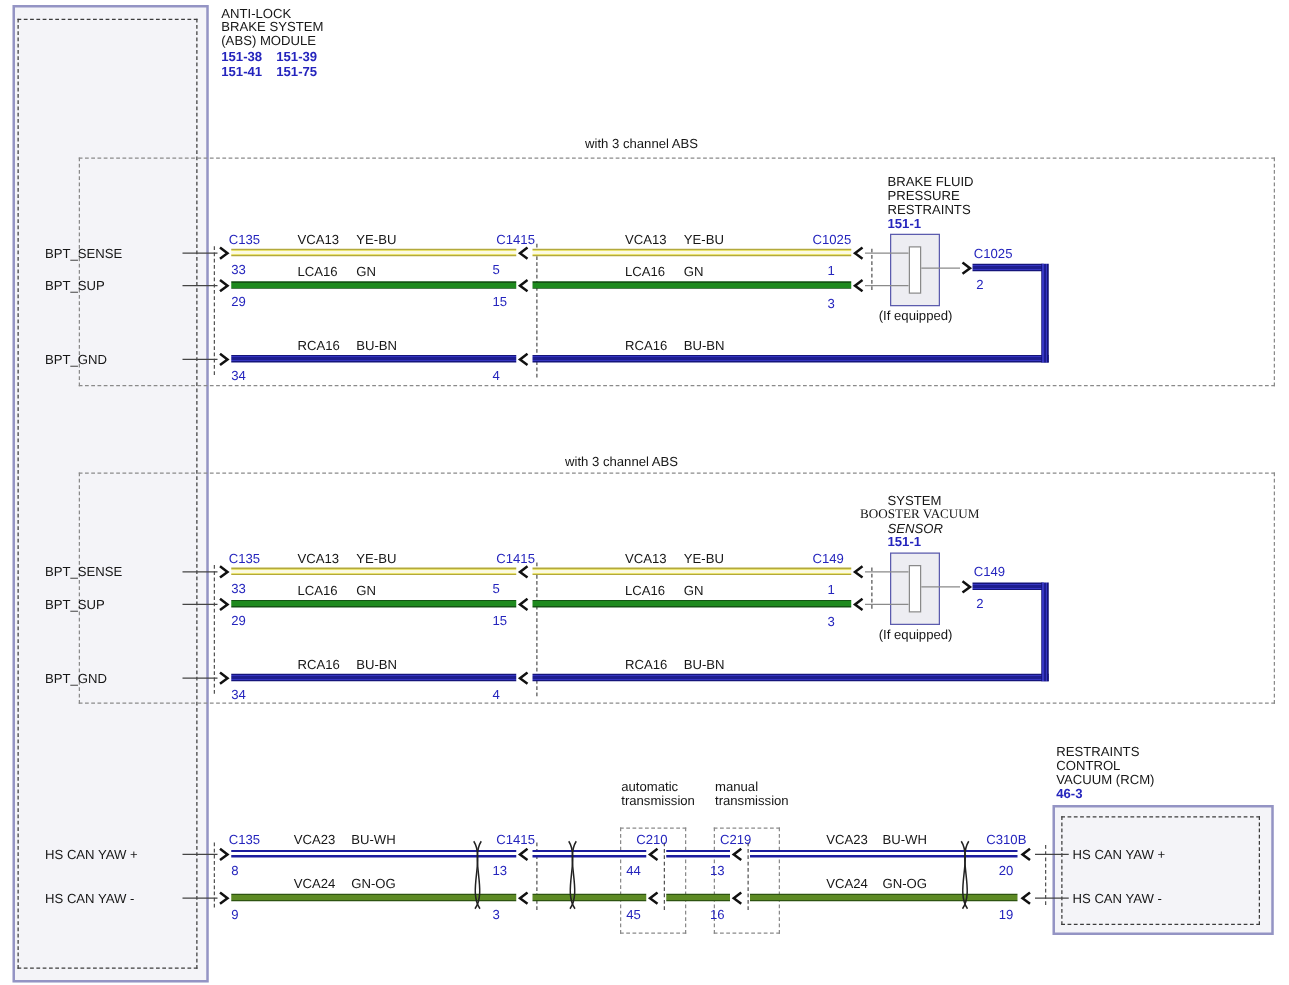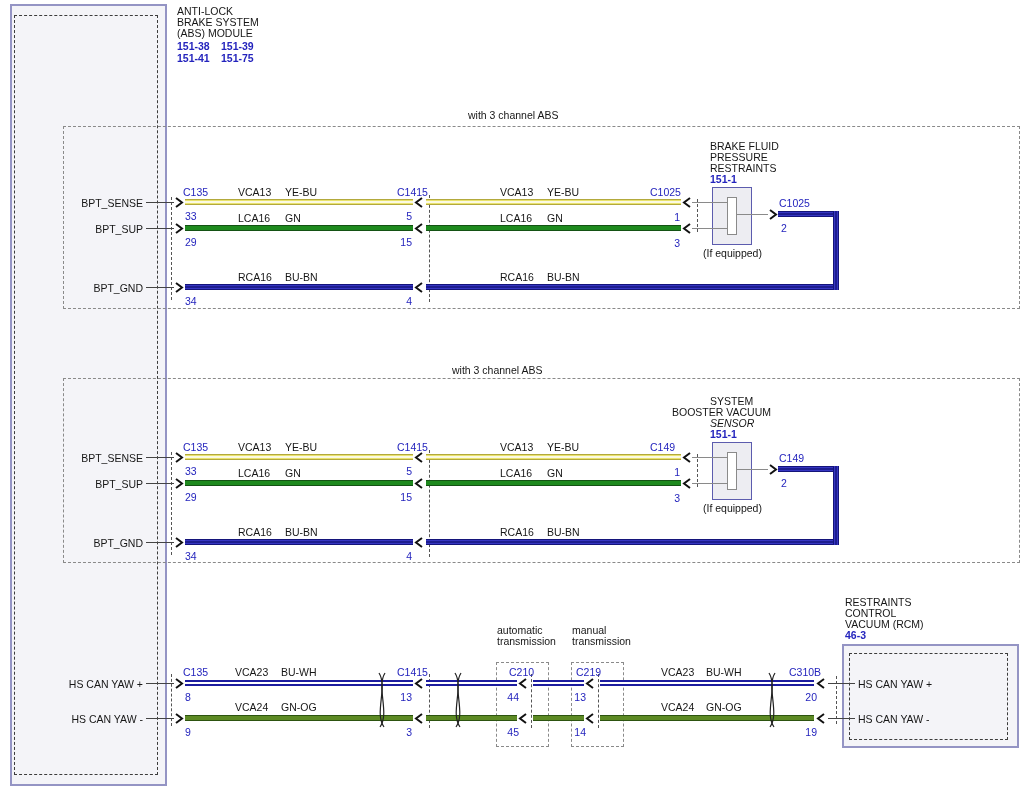--- a/index.html
+++ b/index.html
@@ -1,21 +1,21 @@
 <!DOCTYPE html>
 <html><head>
 <meta charset="utf-8">
 <style>
   html,body{margin:0;padding:0;background:#fff;}
   #canvas{position:relative;width:1031px;height:788px;background:#fff;overflow:hidden;
           font-family:"Liberation Sans",sans-serif;}
   .t{position:absolute;font:10.5px/12px "Liberation Sans",sans-serif;color:#161616;white-space:nowrap;}
   .b{color:#2424bd;}
   .bb{color:#2424bd;font-weight:bold;}
-  .ra{text-align:right;}
+  .ra{text-align:left;}
   .module{position:absolute;background:#f4f4f8;border:2px solid #9494c4;}
   .module-inner{position:absolute;border:1px dashed #3c3c3c;}
   .secbox{position:absolute;border:1px dashed #8a8a8a;}
   .comp{position:absolute;background:#ededf2;border:1px solid #5c5cae;}
   .comp-bar{position:absolute;background:#fff;border:1px solid #8a8a8a;}
   .wire{position:absolute;height:6px;}
   .ye{background:linear-gradient(to bottom,#b3a93c 0 1px,#e9e26e 1px 2px,#fbfae2 2px 4px,#e9e26e 4px 5px,#b3a93c 5px 6px);}
   .gn{background:linear-gradient(to bottom,#145214 0 1px,#1e8a1e 1px 5px,#145214 5px 6px);}
   .bubn{background:linear-gradient(to bottom,#14147a 0 1px,#3636c2 1px 2px,#1d1d90 2px 4px,#3636c2 4px 5px,#14147a 5px 6px);}
   .bubnv{position:absolute;width:6px;background:linear-gradient(to right,#14147a 0 1px,#3636c2 1px 2px,#1d1d90 2px 4px,#3636c2 4px 5px,#14147a 5px 6px);}
@@ -228,21 +228,21 @@
   <div class="t b" style="left:185px;top:465px;">33</div>
   <div class="t b" style="left:185px;top:491px;">29</div>
   <div class="t b" style="left:185px;top:550px;">34</div>
   <div class="t b ra" style="left:394px;top:465px;width:18px;">5</div>
   <div class="t b ra" style="left:394px;top:491px;width:18px;">15</div>
   <div class="t b ra" style="left:394px;top:550px;width:18px;">4</div>
   <div class="t b ra" style="left:662px;top:466px;width:18px;">1</div>
   <div class="t b ra" style="left:662px;top:492px;width:18px;">3</div>
 
   <div class="t" style="left:710px;top:395px;">SYSTEM</div>
-  <div class="t" style="left:672px;top:406px;">BOOSTER VACUUM</div>
+  <div class="t" style="left:688px;top:406px;font-family:Liberation Serif, serif;">BOOSTER VACUUM</div>
   <div class="t" style="left:710px;top:417px;font-style:italic;">SENSOR</div>
   <div class="t bb" style="left:710px;top:428px;">151-1</div>
   <div class="t" style="left:703px;top:502px;">(If equipped)</div>
   <div class="t b" style="left:779px;top:452px;">C149</div>
   <div class="t b" style="left:781px;top:477px;">2</div>
 
   <div class="t ra" style="left:36px;top:678px;width:107px;">HS CAN YAW +</div>
   <div class="t ra" style="left:36px;top:713px;width:107px;">HS CAN YAW -</div>
   <div class="hl" style="left:146px;top:683px;width:28px;"></div>
   <div class="hl" style="left:146px;top:718px;width:28px;"></div>
@@ -315,20 +315,20 @@
   <div class="t" style="left:661px;top:701px;">VCA24</div>
   <div class="t" style="left:706px;top:701px;">GN-OG</div>
   <div class="t b" style="left:789px;top:666px;">C310B</div>
   <div class="t b" style="left:185px;top:691px;">8</div>
   <div class="t b" style="left:185px;top:726px;">9</div>
   <div class="t b ra" style="left:394px;top:691px;width:18px;">13</div>
   <div class="t b ra" style="left:394px;top:726px;width:18px;">3</div>
   <div class="t b ra" style="left:501px;top:691px;width:18px;">44</div>
   <div class="t b ra" style="left:501px;top:726px;width:18px;">45</div>
   <div class="t b ra" style="left:568px;top:691px;width:18px;">13</div>
-  <div class="t b ra" style="left:568px;top:726px;width:18px;">14</div>
+  <div class="t b ra" style="left:568px;top:726px;width:18px;">16</div>
   <div class="t b ra" style="left:799px;top:691px;width:18px;">20</div>
   <div class="t b ra" style="left:799px;top:726px;width:18px;">19</div>
 
   <div class="t" style="left:858px;top:678px;">HS CAN YAW +</div>
   <div class="t" style="left:858px;top:713px;">HS CAN YAW -</div>
 
 </div>
 
 </body></html>

